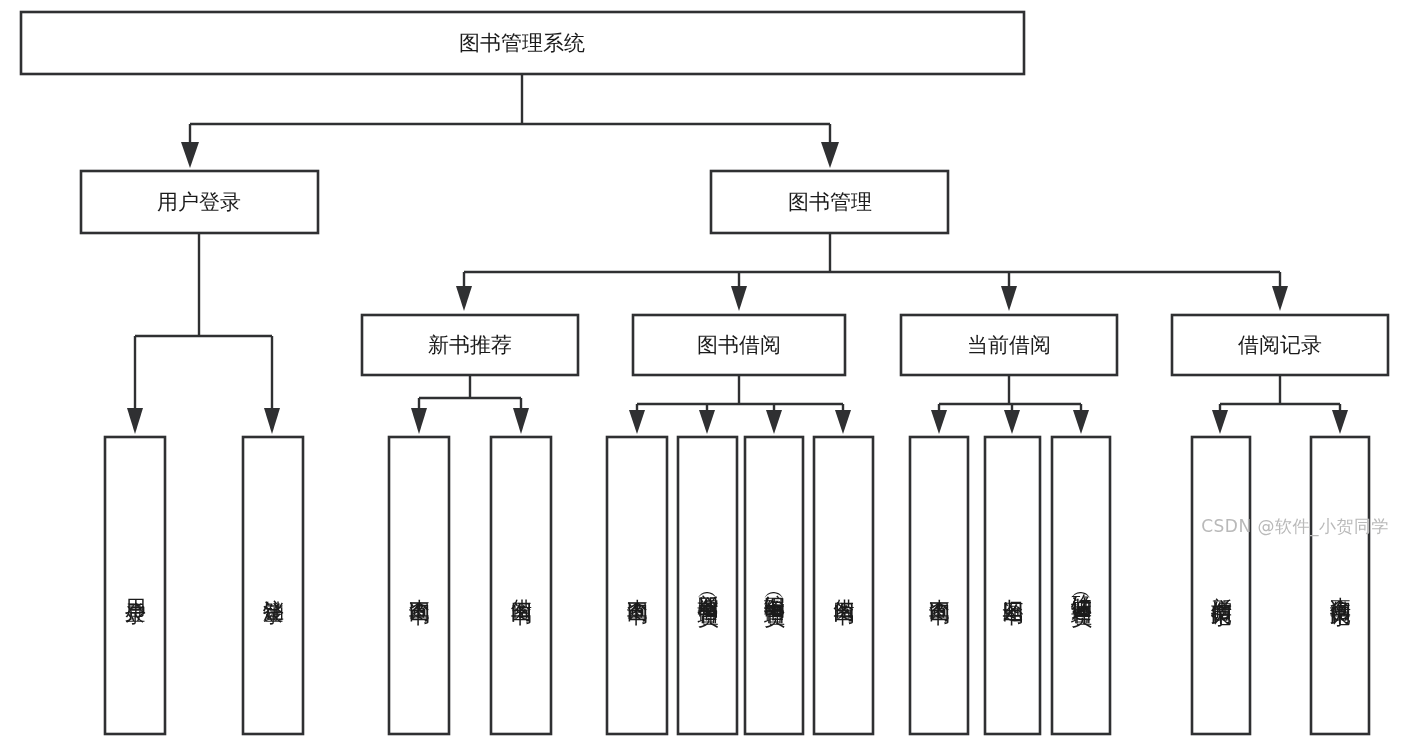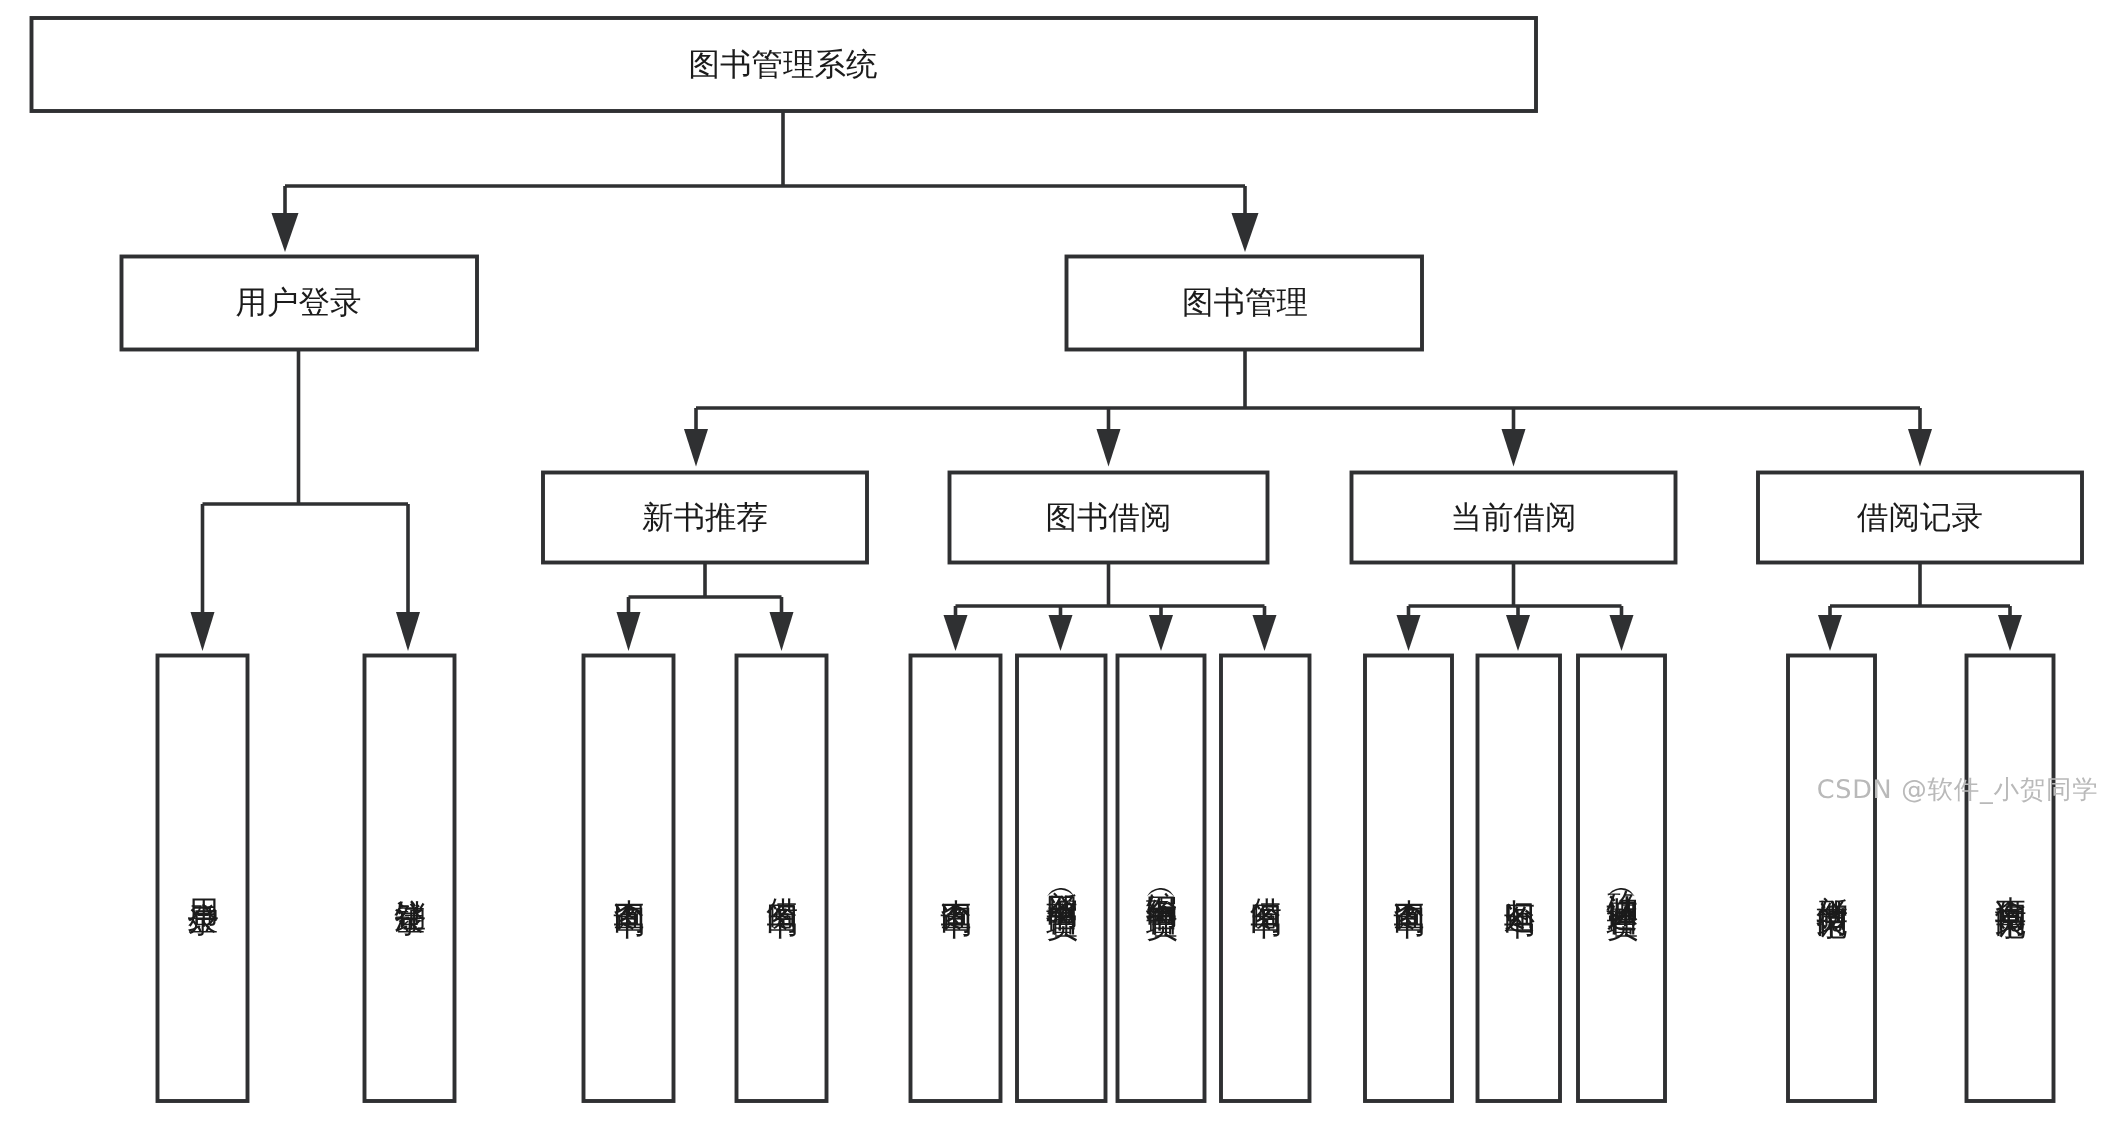--- a/index.html
+++ b/index.html
@@ -58,21 +58,21 @@
     letter-spacing: 2px;
     line-height: 1;
     display: flex;
     align-items: center;
     justify-content: center;
     white-space: nowrap;
     pointer-events: none;
   }
   .watermark {
     position: absolute;
-    right: 6px;
+    right: 16px;
     bottom: 4px;
     font-family: "DejaVu Sans", "Liberation Sans", sans-serif;
     font-size: 17px;
     color: #b9b9b9;
     white-space: nowrap;
     letter-spacing: 0.5px;
     margin-top: 17px;
   }
 </style>
 </head>

